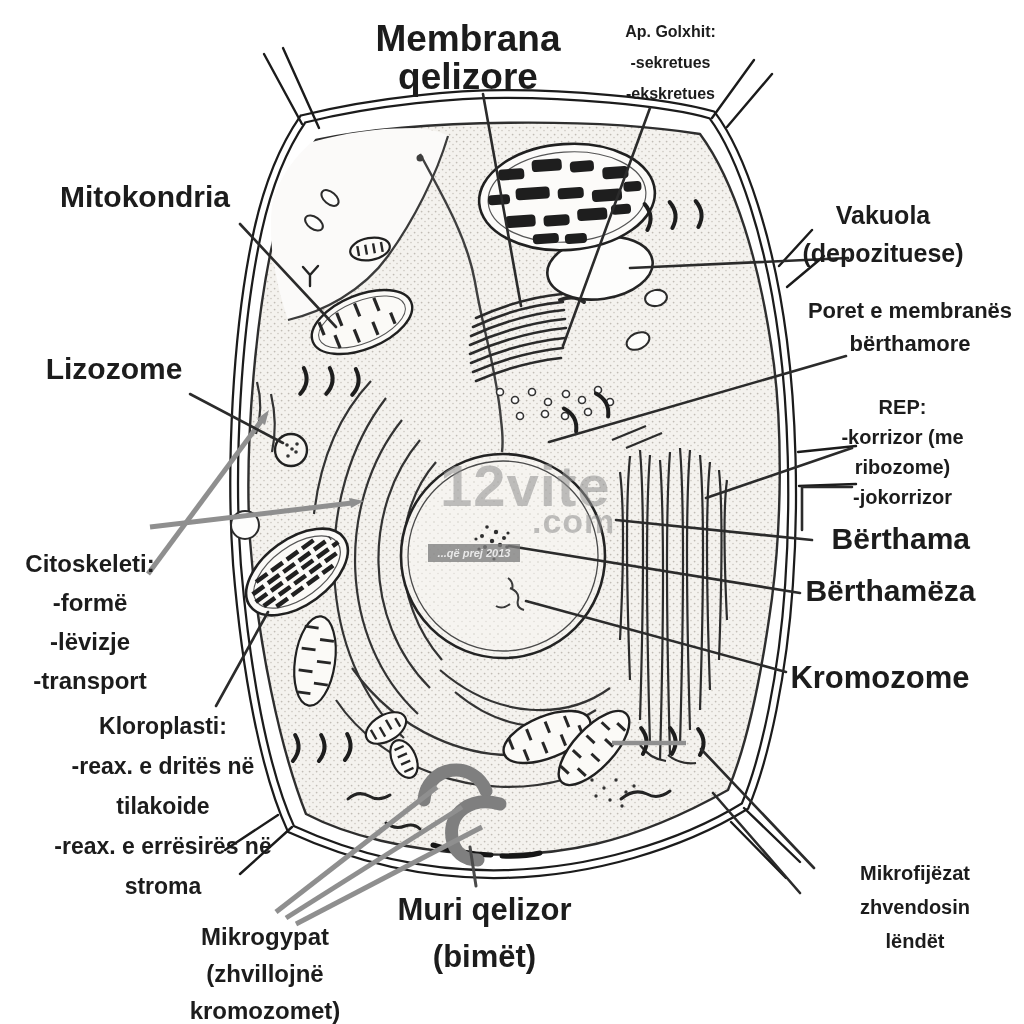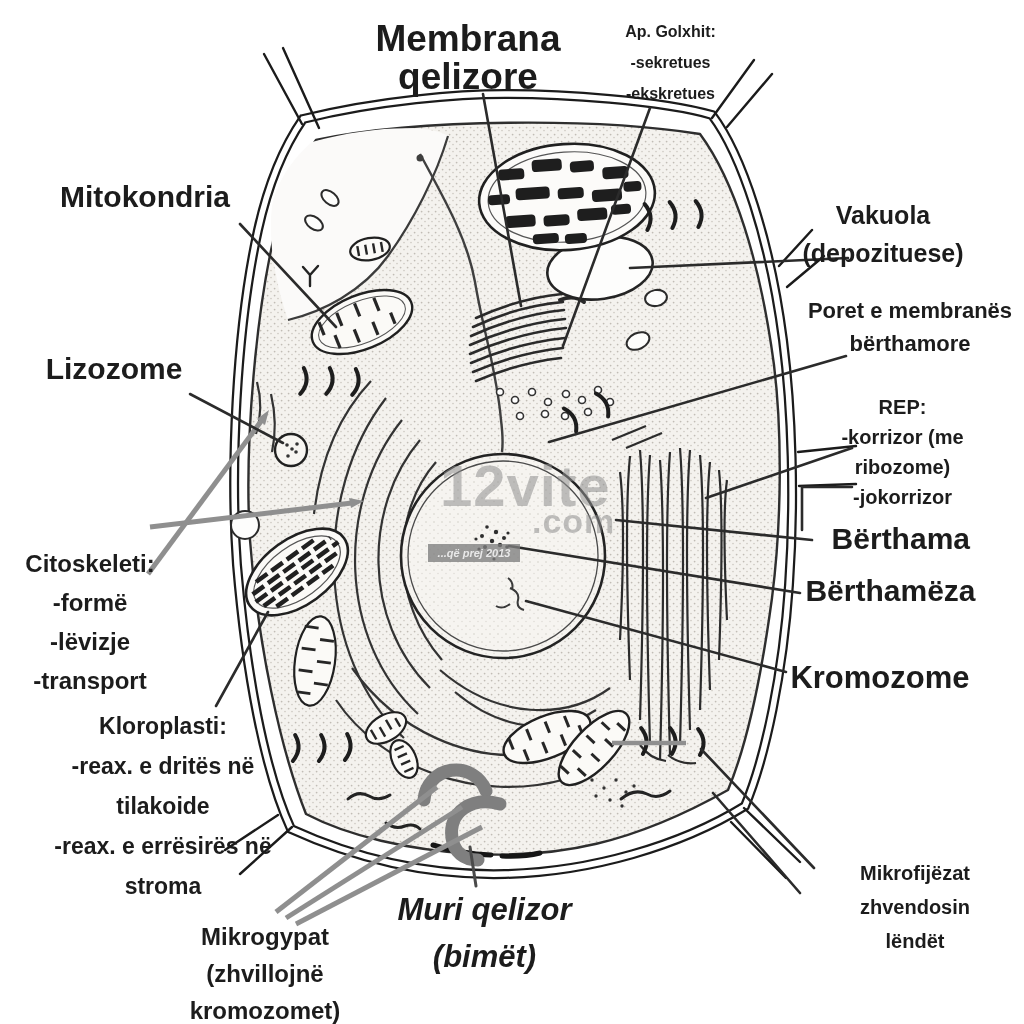--- a/index.html
+++ b/index.html
@@ -382,20 +382,20 @@
 -reax. e dritës në
 tilakoide
 -reax. e errësirës në
 stroma</div>
 <div class="lbl" style="left:795px;top:856px;width:240px;font-size:20px;line-height:34px;">Mikrofijëzat
 zhvendosin
 lëndët</div>
 <div class="lbl" style="left:150px;top:918px;width:230px;font-size:24px;line-height:37px;">Mikrogypat
 (zhvillojnë
 kromozomet)</div>
-<div class="lbl" style="left:362px;top:886px;width:245px;font-size:31px;line-height:47px;font-style:italic;">Muri qelizor
+<div class="lbl" style="left:362px;top:886px;width:245px;font-size:31px;line-height:47px;">Muri qelizor
 (bimët)</div>
 
 <div class="wm" style="left:440px;top:452px;font-size:58px;">12vite</div>
 <div class="wmbar" style="left:428px;top:519px;width:92px;height:18px;font-size:11px;line-height:18px;">...që prej 2013</div>
 <div class="wm" style="left:532px;top:502px;font-size:34px;">.com</div>
 
 </div>
 
 </body></html>

